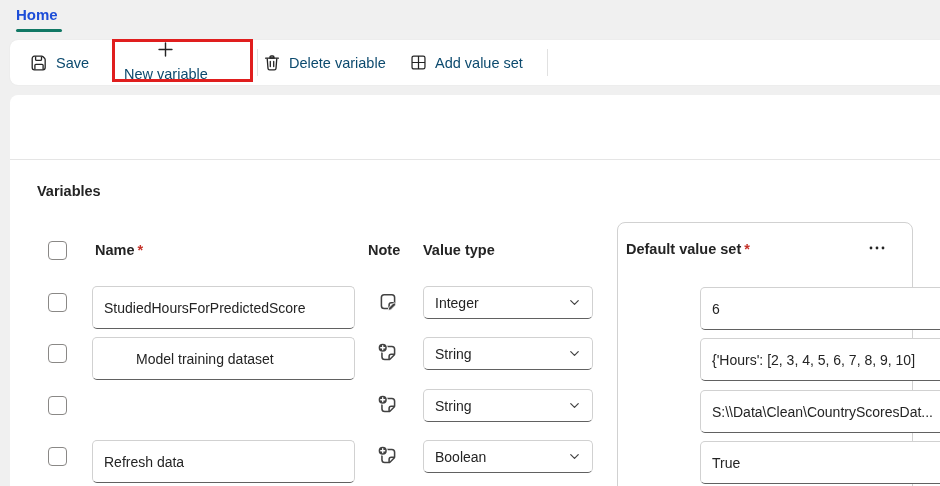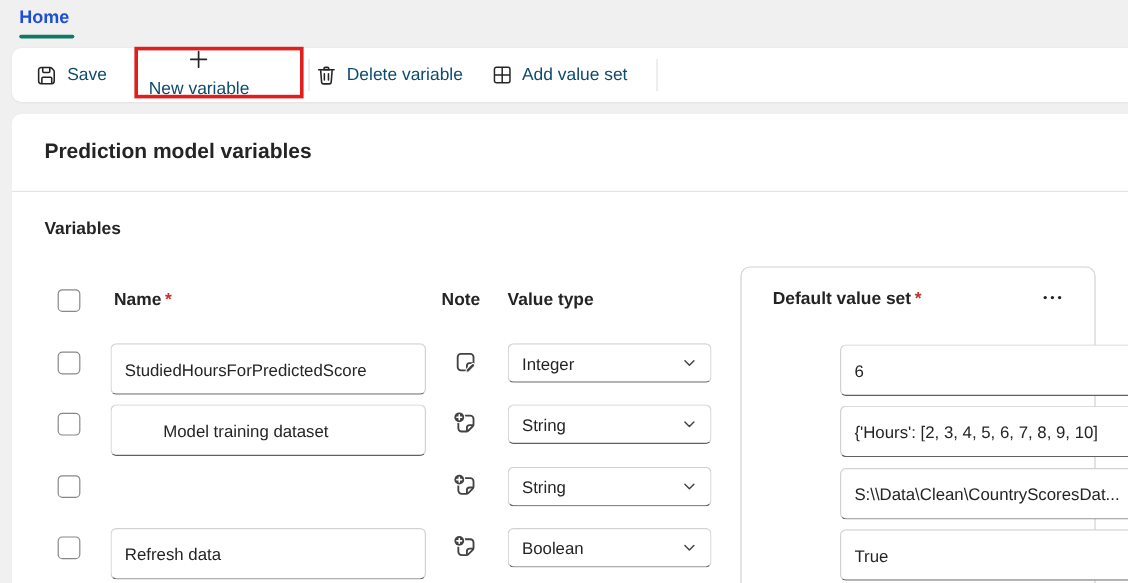--- a/index.html
+++ b/index.html
@@ -40,21 +40,21 @@
   .dropdown{position:absolute;left:413px;width:170px;height:33px;box-sizing:border-box;
     background:#fff;border:1px solid #d1d1d1;border-bottom:1px solid #616161;border-radius:5px;
     display:flex;align-items:center;justify-content:space-between;padding:0 10px 0 11px;
     font-size:14px;cursor:pointer;gap:48px;}
   .note-btn{position:absolute;left:367px;width:22px;height:22px;background:none;border:none;
     padding:0;cursor:pointer;}
 
   
   .default-card{position:absolute;left:607px;top:127px;width:296px;bottom:-10px;
     background:#fff;border:1px solid #d1d1d1;border-radius:8px;box-sizing:border-box;}
-  .dvs-hdr{position:absolute;left:26px;top:18px;font-size:14.5px;font-weight:700;white-space:nowrap;}
+  .dvs-hdr{position:absolute;left:8px;top:18px;font-size:14.5px;font-weight:700;white-space:nowrap;}
   .more-btn{position:absolute;left:245px;top:14px;width:28px;height:22px;background:none;border:none;
     padding:0;cursor:pointer;display:flex;align-items:center;justify-content:center;}
   .dvs-input{left:16px;width:262px;}
 
   svg{display:block;}
 </style>
 </head>
 <body>
 
 <div id="app">
@@ -107,21 +107,20 @@
         </svg>
       </span>
       <span class="tb-label">Add value set</span>
     </div>
 
     <div class="tb-sep" style="left:537px;"></div>
   </div>
 
   <div class="content-card">
 
-    <div class="page-title">Prediction model variables</div>
     <div class="title-divider"></div>
     <div class="section-title">Variables</div>
 
     <input type="checkbox" class="cbx" style="top: 146px;">
     <div class="col-hdr" style="left:85px;">
       <span>Name</span><span class="req">*</span>
     </div>
     <div class="col-hdr" style="left:358px;">Note</div>
     <div class="col-hdr" style="left:413px;">Value type</div>
 

